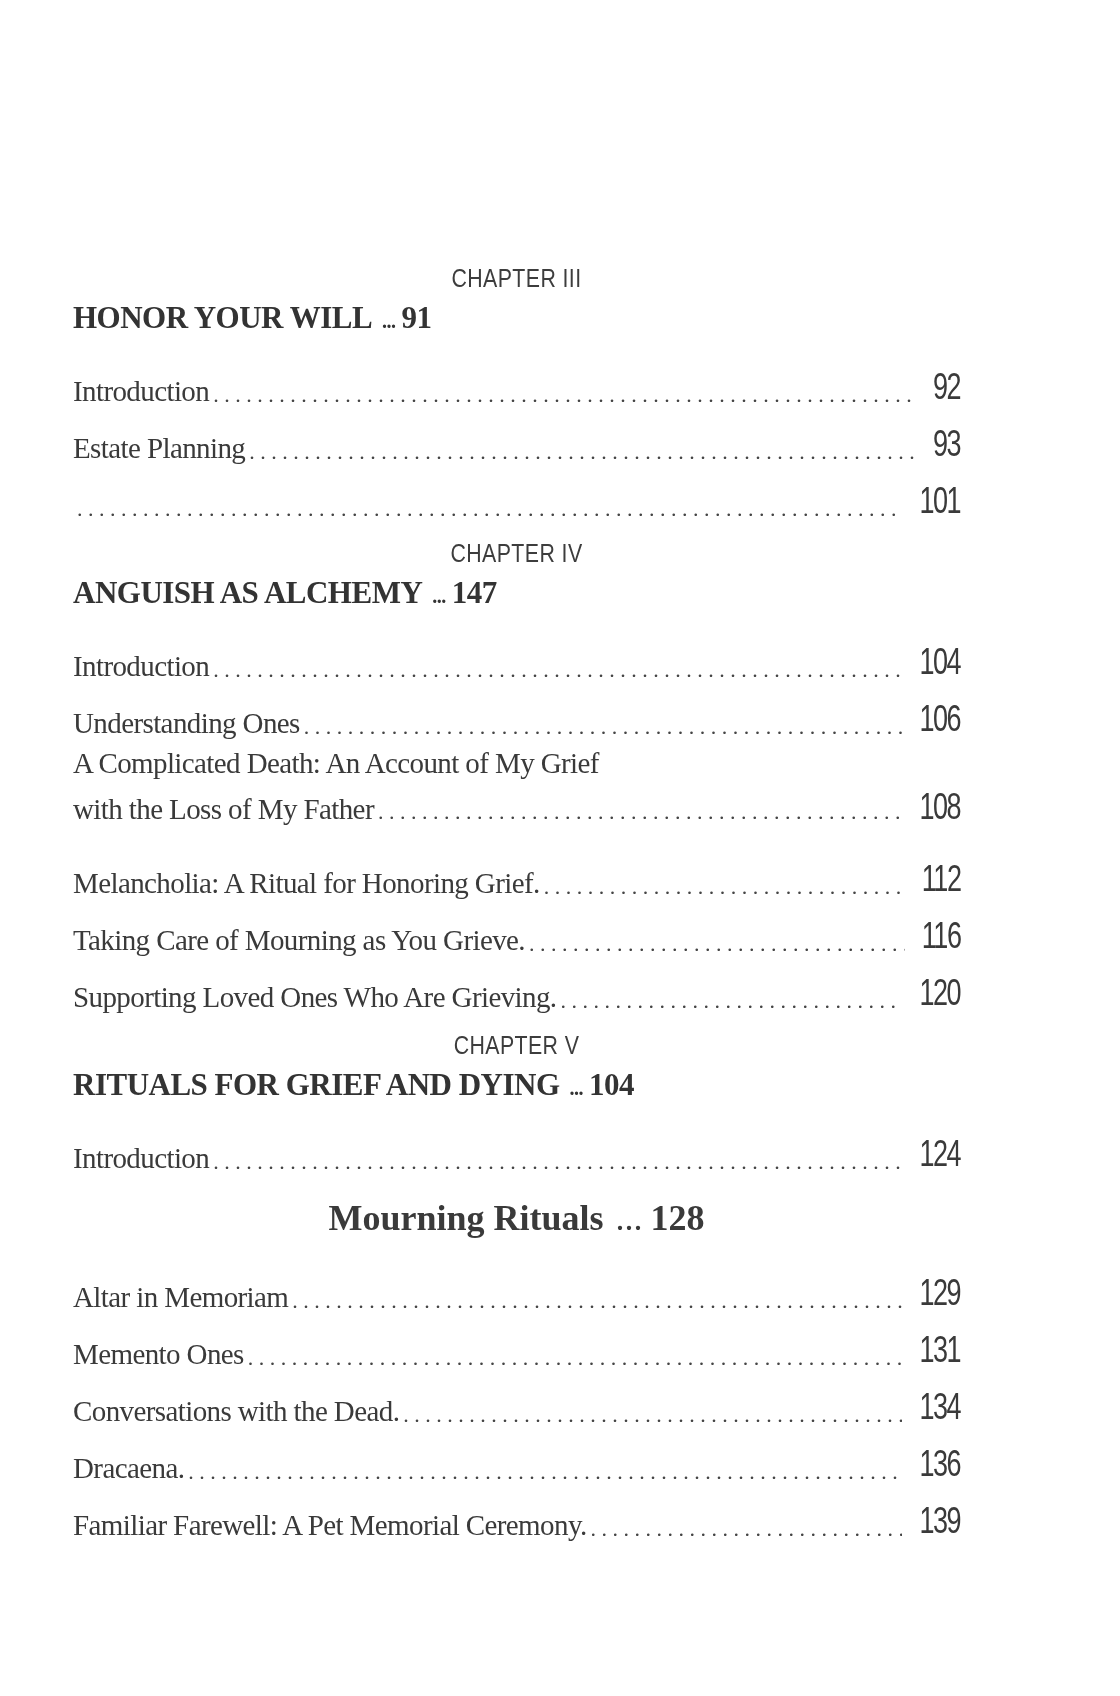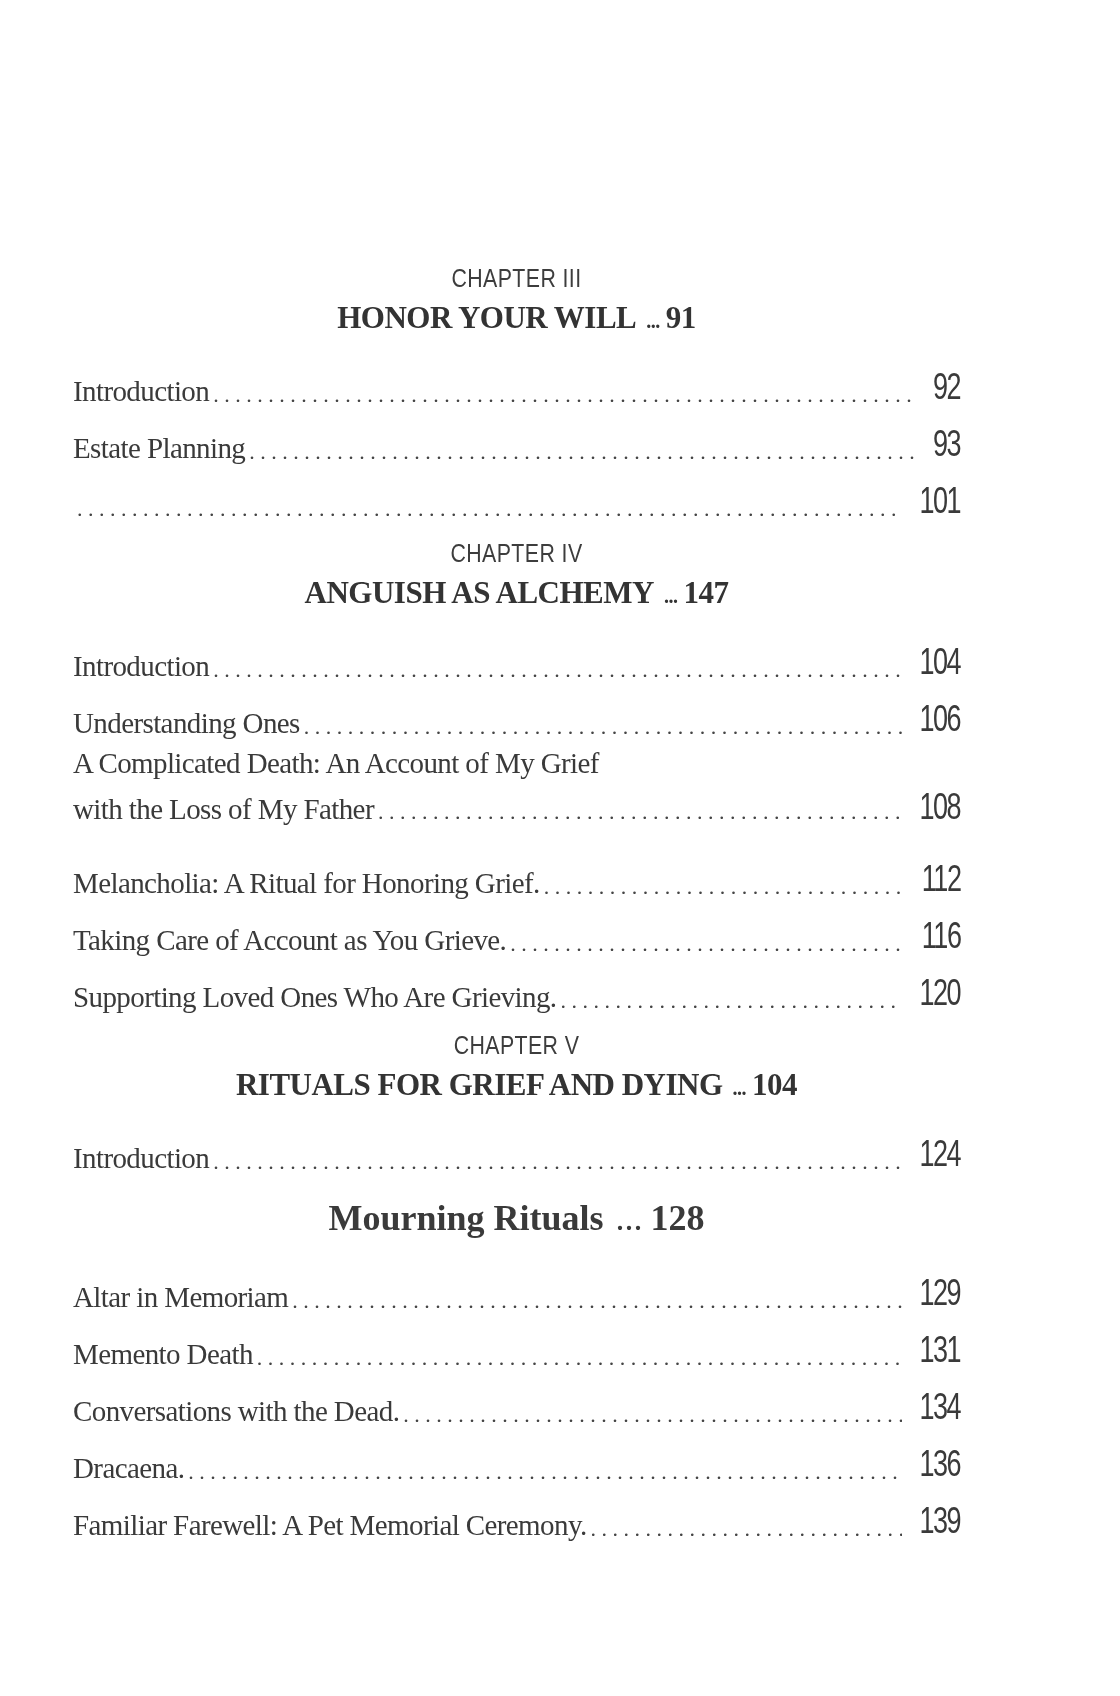--- a/index.html
+++ b/index.html
@@ -10,21 +10,20 @@
       text-align: center;
       font-family: "Liberation Sans", sans-serif;
       font-size: 26px;
       letter-spacing: 0.5px;
       transform: scaleX(0.82);
       color: #3d3d3d;
       height: 34px; line-height: 34px;
       margin-top: 14px;
     }
     .chapter-title {
-      text-align: center;
       font-family: "Liberation Serif", serif;
       font-weight: bold;
       font-size: 31px;
       height: 46px; line-height: 46px;
       color: #333333;
       letter-spacing: -0.5px;
       margin-bottom: 10px;
     }
     .chapter-title .ell { font-size: 20px; margin: 0 6px 0 10px; }
     .chapter-title .pg { font-weight: bold; }
@@ -117,21 +116,21 @@
           <span class="leader"></span>
           <span class="page-num">108</span>
         </div>
       </div>
       <div class="entry">
         <span class="title">Melancholia: A Ritual for Honoring Grief.</span>
         <span class="leader"></span>
         <span class="page-num">112</span>
       </div>
       <div class="entry">
-        <span class="title">Taking Care of Account as You Grieve.</span>
+        <span class="title">Taking Care of Mourning as You Grieve.</span>
         <span class="leader"></span>
         <span class="page-num">116</span>
       </div>
       <div class="entry">
         <span class="title">Supporting Loved Ones Who Are Grieving.</span>
         <span class="leader"></span>
         <span class="page-num">120</span>
       </div>
     </div>
 
@@ -149,21 +148,21 @@
       <div class="subsection">
         <span>Mourning Rituals</span><span class="ell">...</span><span>128</span>
       </div>
 
       <div class="entry">
         <span class="title">Altar in Memoriam</span>
         <span class="leader"></span>
         <span class="page-num">129</span>
       </div>
       <div class="entry">
-        <span class="title">Memento Death</span>
+        <span class="title">Memento Ones</span>
         <span class="leader"></span>
         <span class="page-num">131</span>
       </div>
       <div class="entry">
         <span class="title">Conversations with the Dead.</span>
         <span class="leader"></span>
         <span class="page-num">134</span>
       </div>
       <div class="entry">
         <span class="title">Dracaena.</span>

